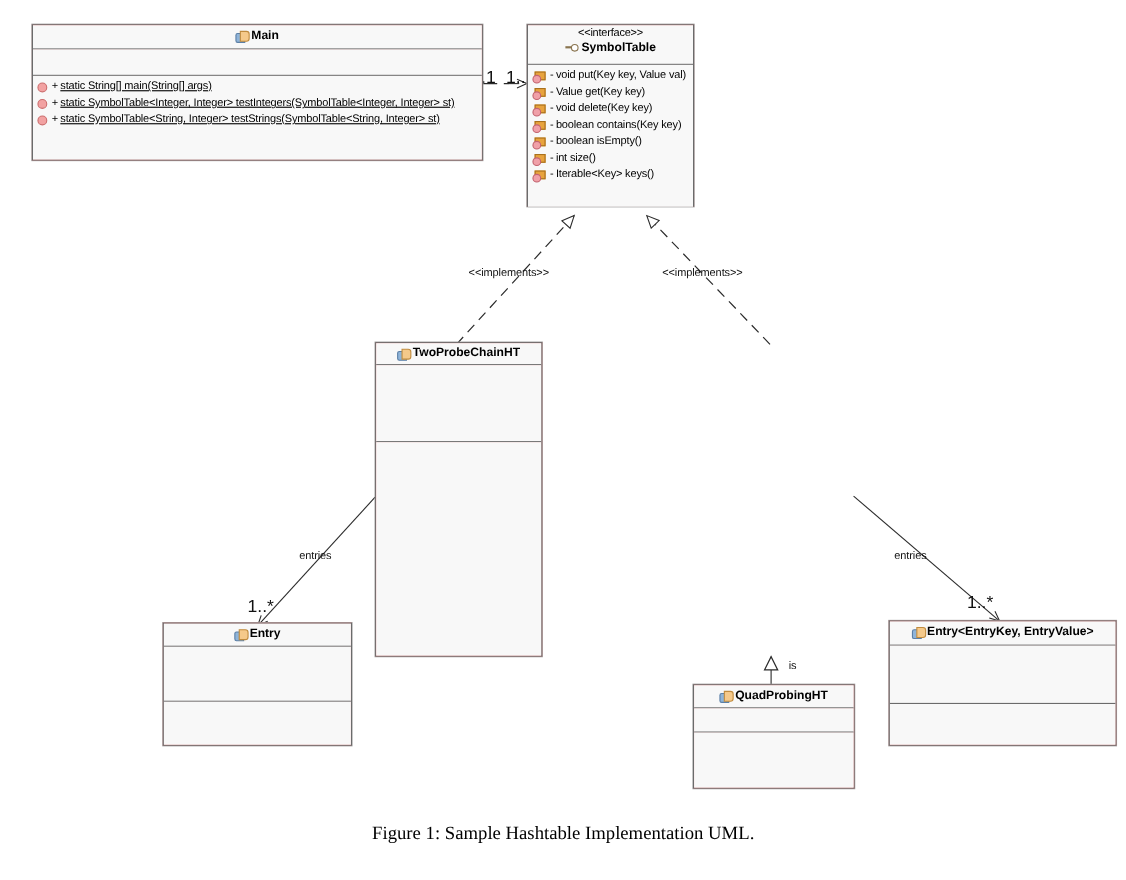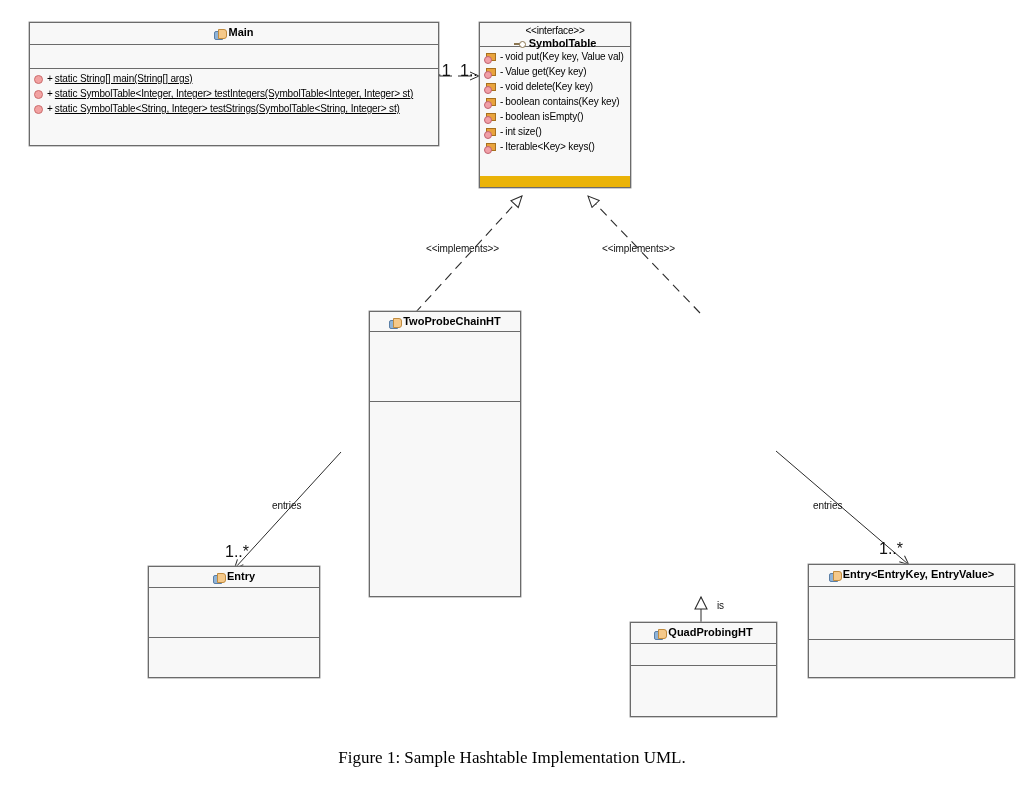--- a/index.html
+++ b/index.html
@@ -30,21 +30,21 @@
     width: 1024px;
     height: 800px;
     pointer-events: none;
   }
 
   
   .uml-box {
     position: absolute;
     box-sizing: border-box;
     border: 1px solid #6b6b6b;
-    background: #eab308;
+    background: #fca5a5;
     box-shadow: 0 0 0 0.5px #9a9a9a;
   }
   .uml-header {
     box-sizing: border-box;
     border-bottom: 1px solid #6b6b6b;
     background: #f8f8f8;
     text-align: center;
     font-size: 11px;
     font-weight: bold;
     line-height: 1.15;
@@ -283,21 +283,21 @@
       </div>
       <div class="member static">
         <span class="icon icon-dot"></span>
         <span class="vis">+</span>
         <span class="sig">static SymbolTable&lt;String, Integer&gt; testStrings(SymbolTable&lt;String, Integer&gt; st)</span>
       </div>
     </div>
   </div>
 
   <div class="uml-box" style="left:479px; top:22px; width:152px; height:166px;">
-    <div class="uml-header iface" style="height:24px;">
+    <div class="uml-header iface" style="height:36px;">
       <span class="stereo">&lt;&lt;interface&gt;&gt;</span>
       <span class="icon icon-interface"></span><span>SymbolTable</span>
     </div>
     <div class="uml-ops" style="height:129px;">
       <div class="member">
         <span class="icon icon-method"></span>
         <span class="vis">-</span>
         <span class="sig">void put(Key key, Value val)</span>
       </div>
       <div class="member">
@@ -326,21 +326,21 @@
         <span class="sig">int size()</span>
       </div>
       <div class="member">
         <span class="icon icon-method"></span>
         <span class="vis">-</span>
         <span class="sig">Iterable&lt;Key&gt; keys()</span>
       </div>
     </div>
   </div>
 
-  <div class="uml-box" style="left:341px; top:311px; width:152px; height:286px;margin-left:28px;">
+  <div class="uml-box" style="left:341px; top:311px; width:152px; height:286px;">
     <div class="uml-header" style="height:20px;">
       <span class="icon icon-class"></span><span>TwoProbeChainHT</span>
     </div>
     <div class="uml-attrs" style="height:70px;"></div>
     <div class="uml-ops" style="height:194px;"></div>
   </div>
 
 
   <div class="uml-box" style="left:630px; top:622px; width:147px; height:95px;">
     <div class="uml-header" style="height:21px;">

